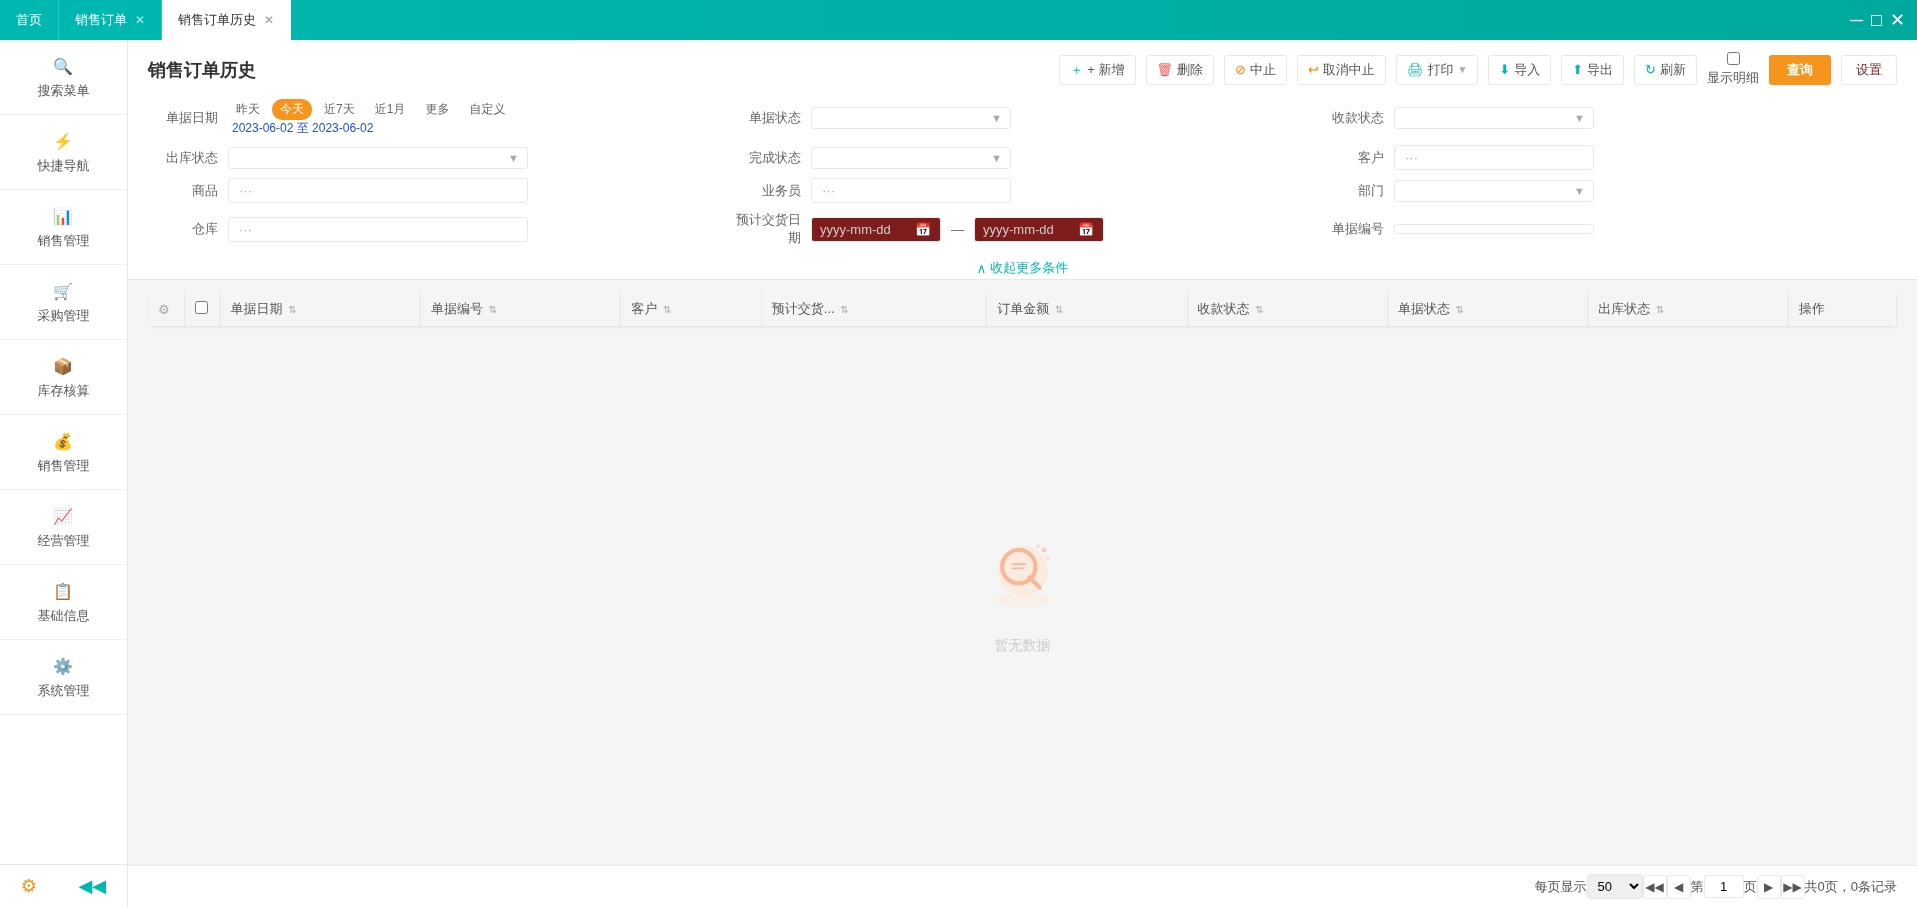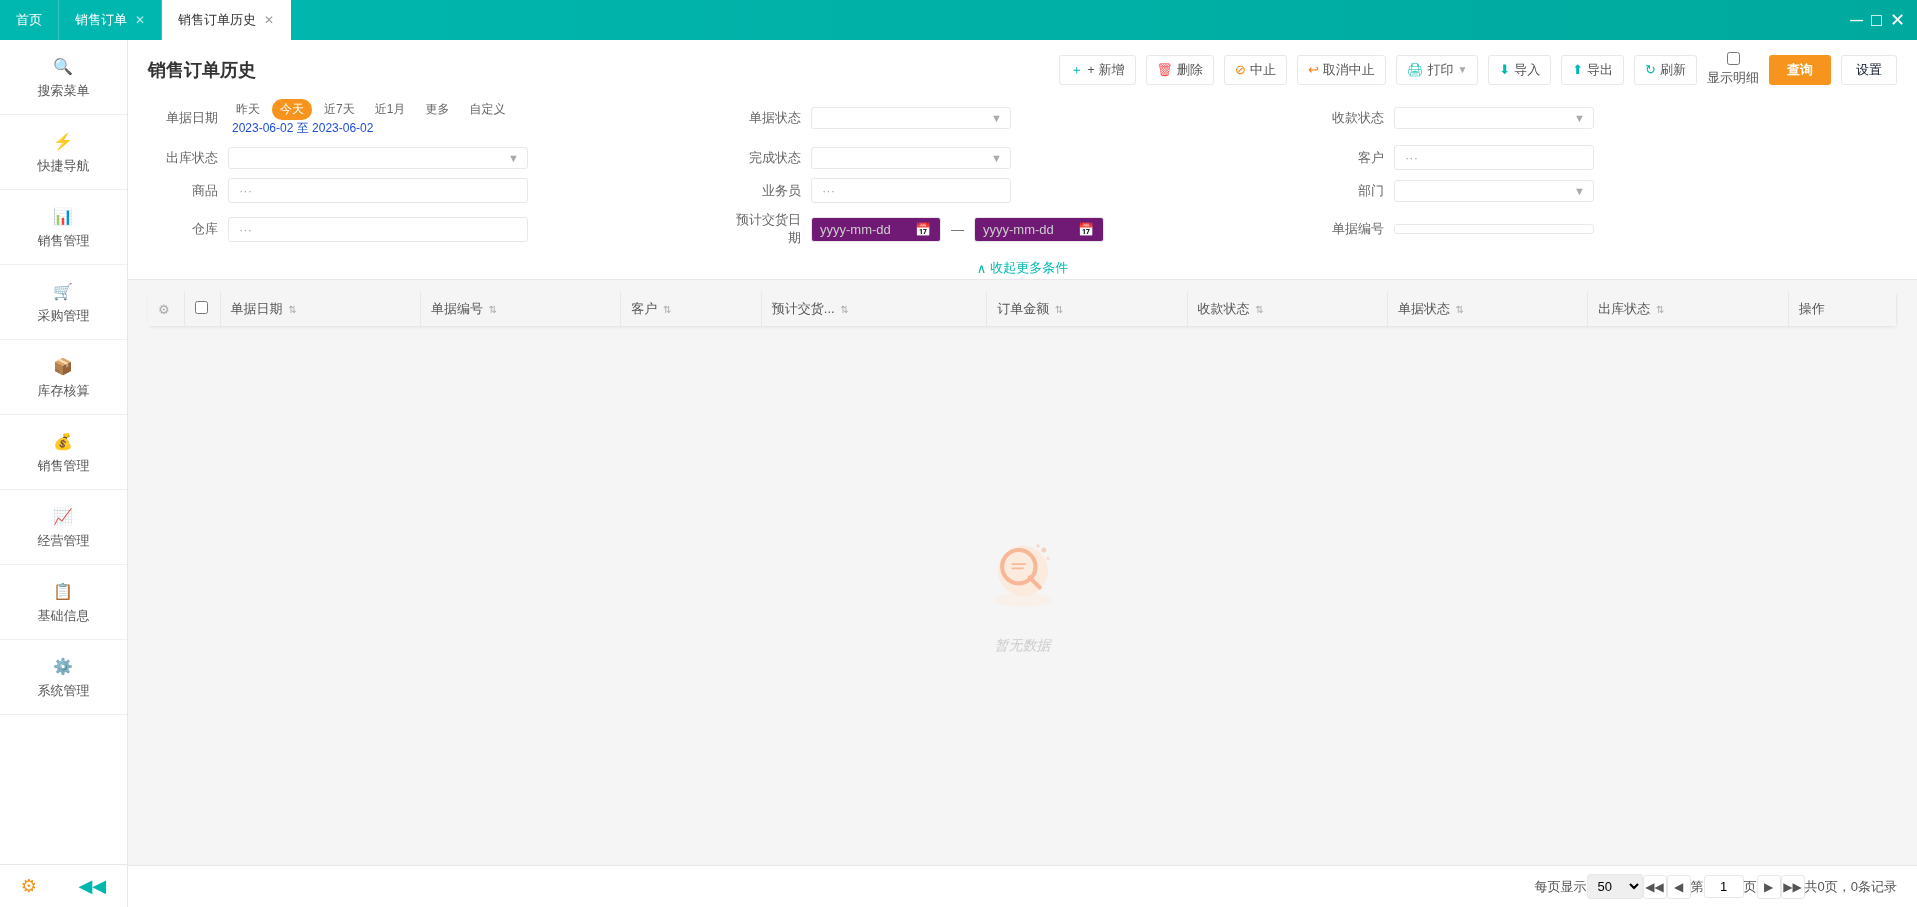--- a/index.html
+++ b/index.html
@@ -146,21 +146,21 @@
       color: #fff;
       border: none;
       padding: 6px 18px;
       border-radius: 3px;
       cursor: pointer;
       font-size: 13px;
       font-weight: bold;
     }
     .btn-settings {
       background: #fff;
-      color: #0f172a;
+      color: #7f1d1d;
       border: 1px solid #e8e8e8;
       padding: 5px 14px;
       border-radius: 3px;
       cursor: pointer;
       font-size: 13px;
     }
     .display-toggle {
       display: flex;
       align-items: center;
       gap: 4px;
@@ -231,21 +231,21 @@
       padding: 4px 0 2px 0;
       cursor: pointer;
       color: #00b8b0;
       font-size: 12px;
       gap: 4px;
     }
     .filter-date-input {
       border: 1px solid #e8e8e8;
       border-radius: 3px;
       padding: 4px 8px;
-      background: #701a75;
+      background: #7f1d1d;
       color: #ccc;
       font-size: 13px;
       min-width: 130px;
       cursor: pointer;
       display: flex;
       align-items: center;
       justify-content: space-between;
     }
     .filter-date-input .cal-icon { color: #f7941d; font-size: 13px; }
     .dash { padding: 0 6px; color: #666; }
@@ -291,21 +291,20 @@
     .th-checkbox { width: 36px; text-align: center; }
 
     
     .empty-state {
       flex: 1;
       display: flex;
       flex-direction: column;
       align-items: center;
       justify-content: center;
       padding: 60px 0;
-      font-style: italic;
     }
     .empty-icon {
       width: 100px;
       height: 100px;
       margin-bottom: 12px;
     }
     .empty-text {
       color: #ccc;
       font-size: 14px;
     }

